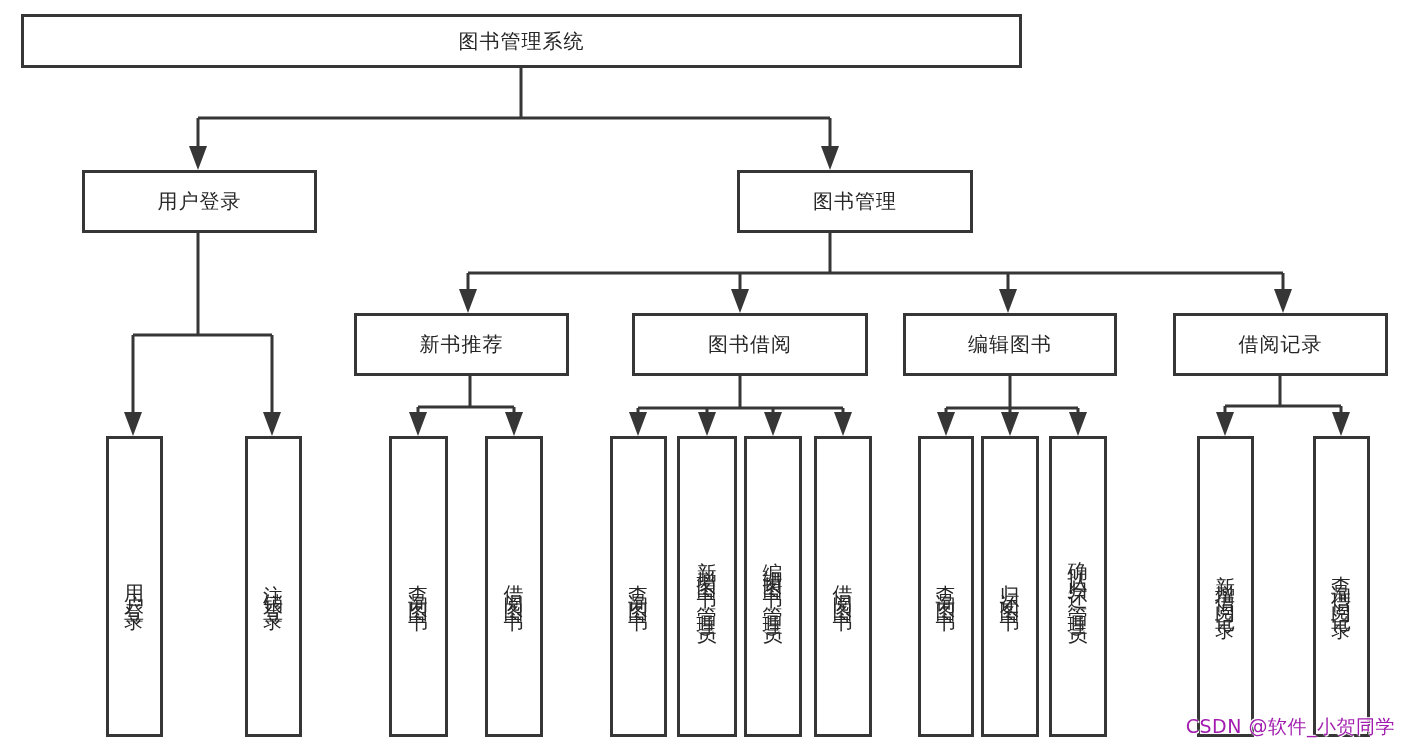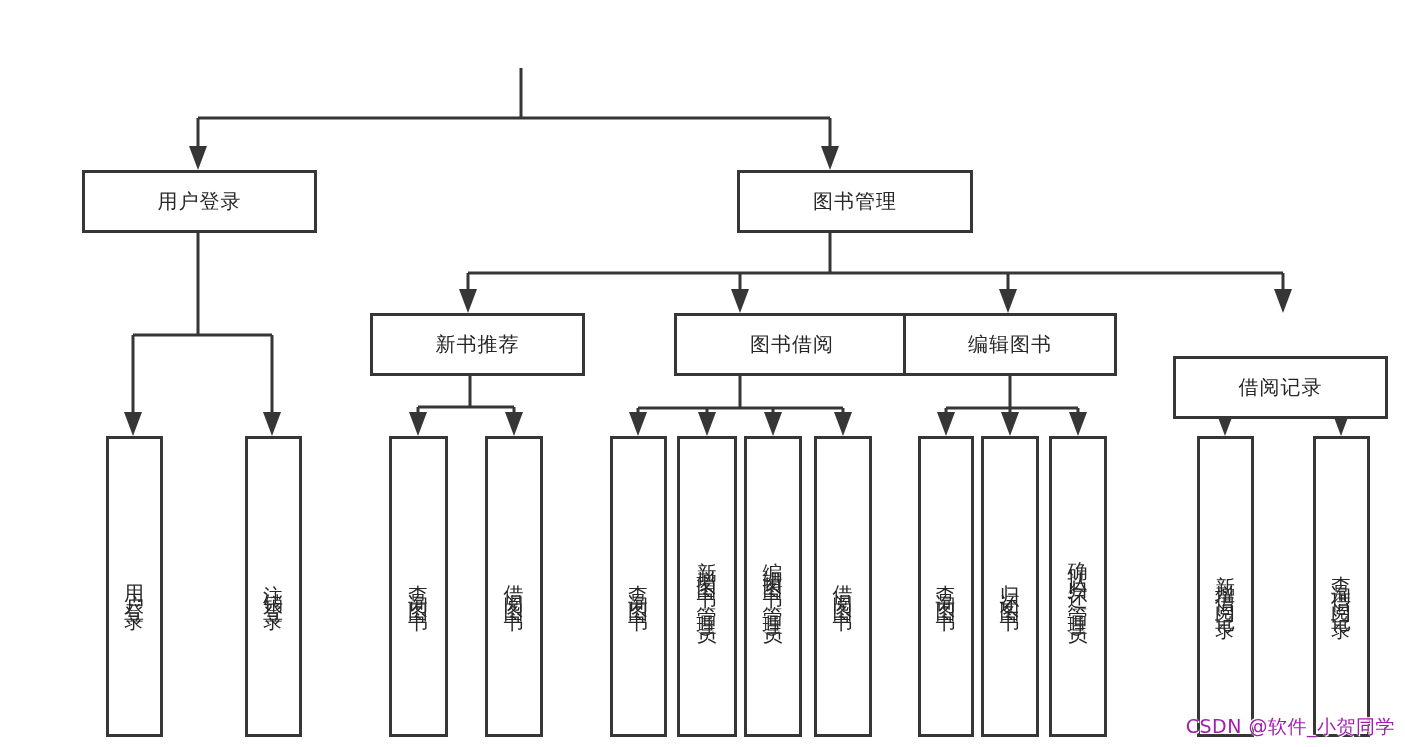--- a/index.html
+++ b/index.html
@@ -78,38 +78,41 @@
       <polygon points="764,412 782,412 773,436"></polygon>
       <polygon points="834,412 852,412 843,436"></polygon>
       <polygon points="937,412 955,412 946,436"></polygon>
       <polygon points="1001,412 1019,412 1010,436"></polygon>
       <polygon points="1069,412 1087,412 1078,436"></polygon>
       <polygon points="1216,412 1234,412 1225,436"></polygon>
       <polygon points="1332,412 1350,412 1341,436"></polygon>
     </g>
   </svg>
 
+  <div class="hbox" style="left:21px;top:14px;width:1001px;height:54px;">
+    <span>图书管理系统</span>
+  </div>
 
   <div class="hbox" style="left:82px;top:170px;width:235px;height:63px;">
     <span>用户登录</span>
   </div>
   <div class="hbox" style="left:712px;top:170px;width:236px;height:63px;margin-left:25px;">
     <span>图书管理</span>
   </div>
 
-  <div class="hbox" style="left:370px;top:313px;width:215px;height:63px;">
+  <div class="hbox" style="left:354px;top:313px;width:215px;height:63px;">
     <span>新书推荐</span>
   </div>
-  <div class="hbox" style="left:632px;top:313px;width:236px;height:63px;margin-left:42px;">
+  <div class="hbox" style="left:632px;top:313px;width:236px;height:63px;">
     <span>图书借阅</span>
   </div>
   <div class="hbox" style="left:903px;top:313px;width:214px;height:63px;">
     <span>编辑图书</span>
   </div>
-  <div class="hbox" style="left:1173px;top:313px;width:215px;height:63px;margin-top:43px;">
+  <div class="hbox" style="left:1173px;top:313px;width:215px;height:63px;">
     <span>借阅记录</span>
   </div>
 
   <div class="vbox" style="left:106px;width:57px;">
     <span class="vtext">用户登录</span>
   </div>
   <div class="vbox" style="left:245px;width:57px;">
     <span class="vtext">注销登录</span>
   </div>
 

